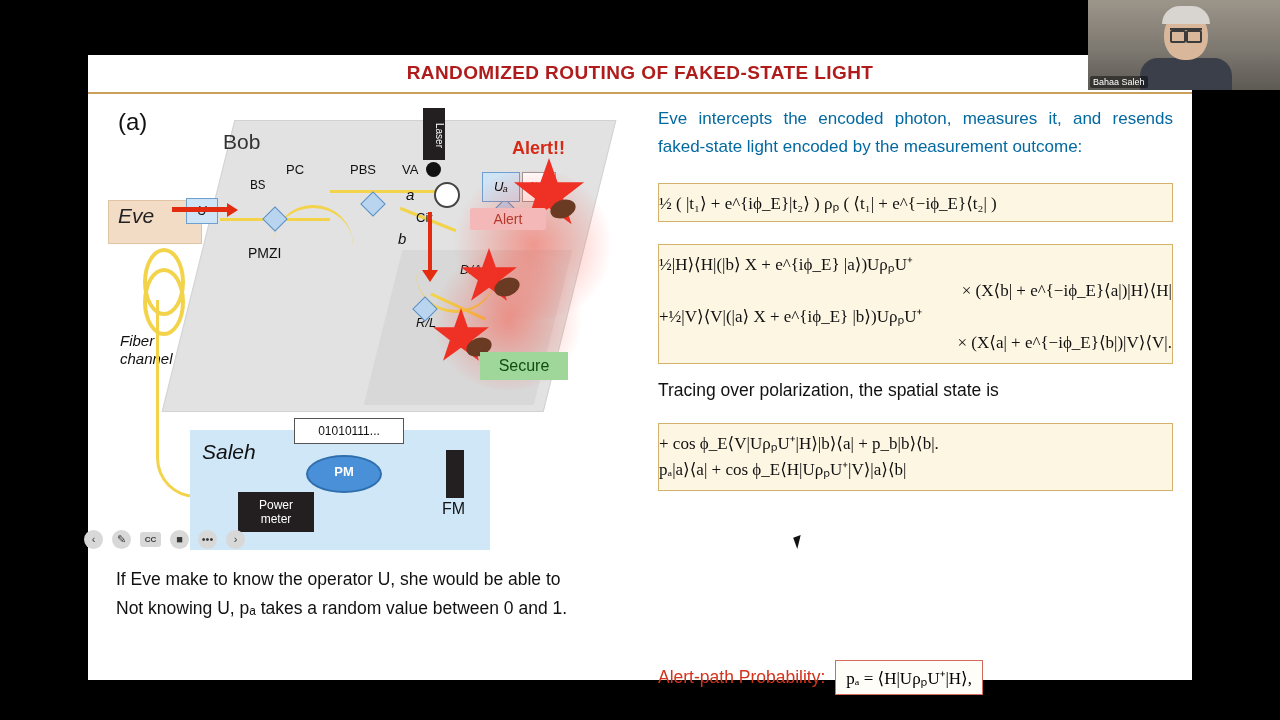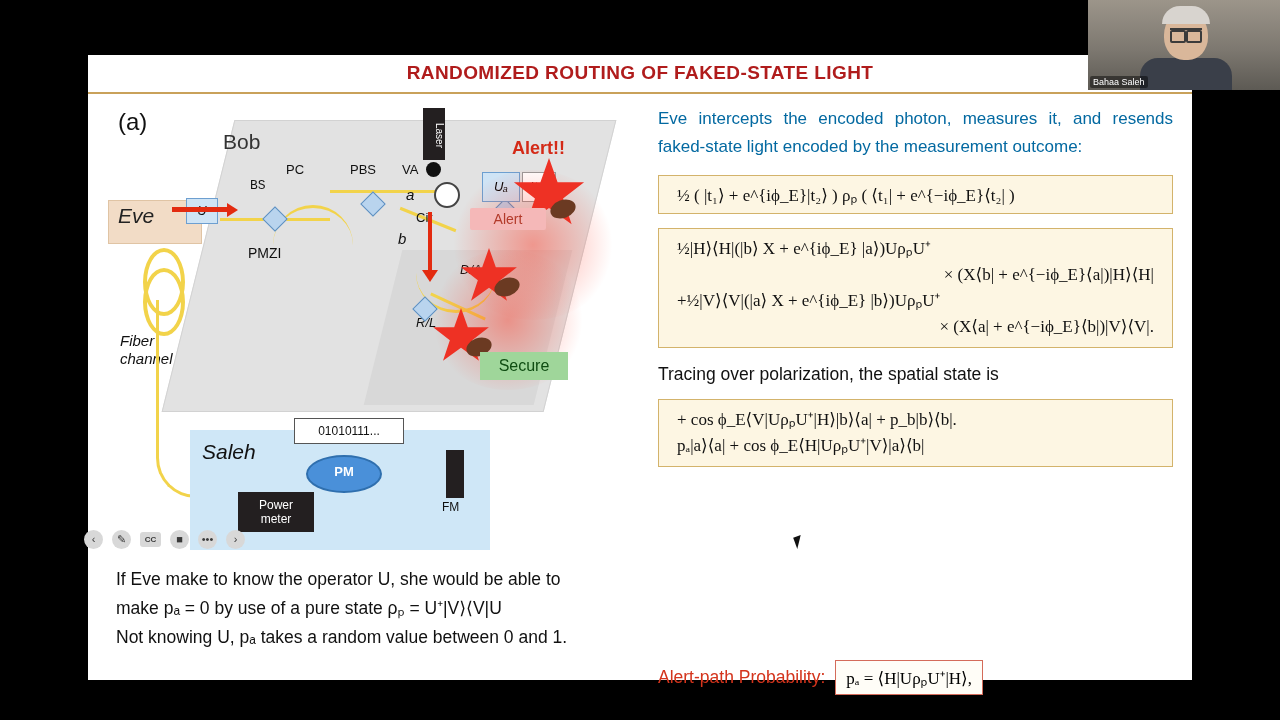--- a/index.html
+++ b/index.html
@@ -337,21 +337,21 @@
     left: 348px;
     top: 350px;
     width: 18px;
     height: 48px;
     background: #231f20;
   }
   .fm-lbl {
     position: absolute;
     left: 344px;
     top: 400px;
-    font-size: 12px;
+    font-size: 16px;
     color: #111;
   }
   .pbs-dia, .bs-dia {
     position: absolute;
     width: 16px;
     height: 16px;
     background: #b9d4ee;
     border: 1px solid #5d8fc0;
     transform: rotate(45deg);
   }
@@ -379,22 +379,22 @@
   }
   .para {
     font-size: 17px;
     color: #0369a1;
     line-height: 28px;
     text-align: justify;
   }
   .eqbox {
     border: 1px solid #d3b36b;
     background: #fdf6e3;
-    padding: 7px 18px;
-    margin-top: 14px;
+    padding: 7px 0;
+    margin-top: 22px;
     font-family: "Liberation Serif", serif;
     font-size: 17px;
     color: #111;
   }
   .eqbox.multi {
     font-size: 17px;
     line-height: 26px;
   }
   .eq-line { white-space: nowrap; }
   .eq-right { text-align: right; }
@@ -630,21 +630,20 @@
       <div class="pm-oval">
           <span>PM</span>
         </div>
       <div class="power-meter">Power<br>meter</div>
       <div class="fm-box"></div>
       <div class="fm-lbl">FM</div>
     </div>
 
     <div id="bottom-text">
       <div>If Eve make to know the operator U, she would be able to</div>
-      <div>make pₐ = 0 by use of a pure state ρₚ = U⁺|V⟩⟨V|U</div>
       <div>Not knowing U, pₐ takes a random value between 0 and 1.</div>
     </div>
 
     <div id="right-col">
       <div class="para">Eve intercepts the encoded photon, measures it, and resends faked-state light encoded by the measurement outcome:</div>
 
       <div class="eqbox">½ ( |t₁⟩ + e^{iϕ_E}|t₂⟩ ) ρₚ ( ⟨t₁| + e^{−iϕ_E}⟨t₂| )</div>
 
       <div class="eqbox multi">
         <div class="eq-line">½|H⟩⟨H|(|b⟩ X + e^{iϕ_E} |a⟩)UρₚU⁺</div>

